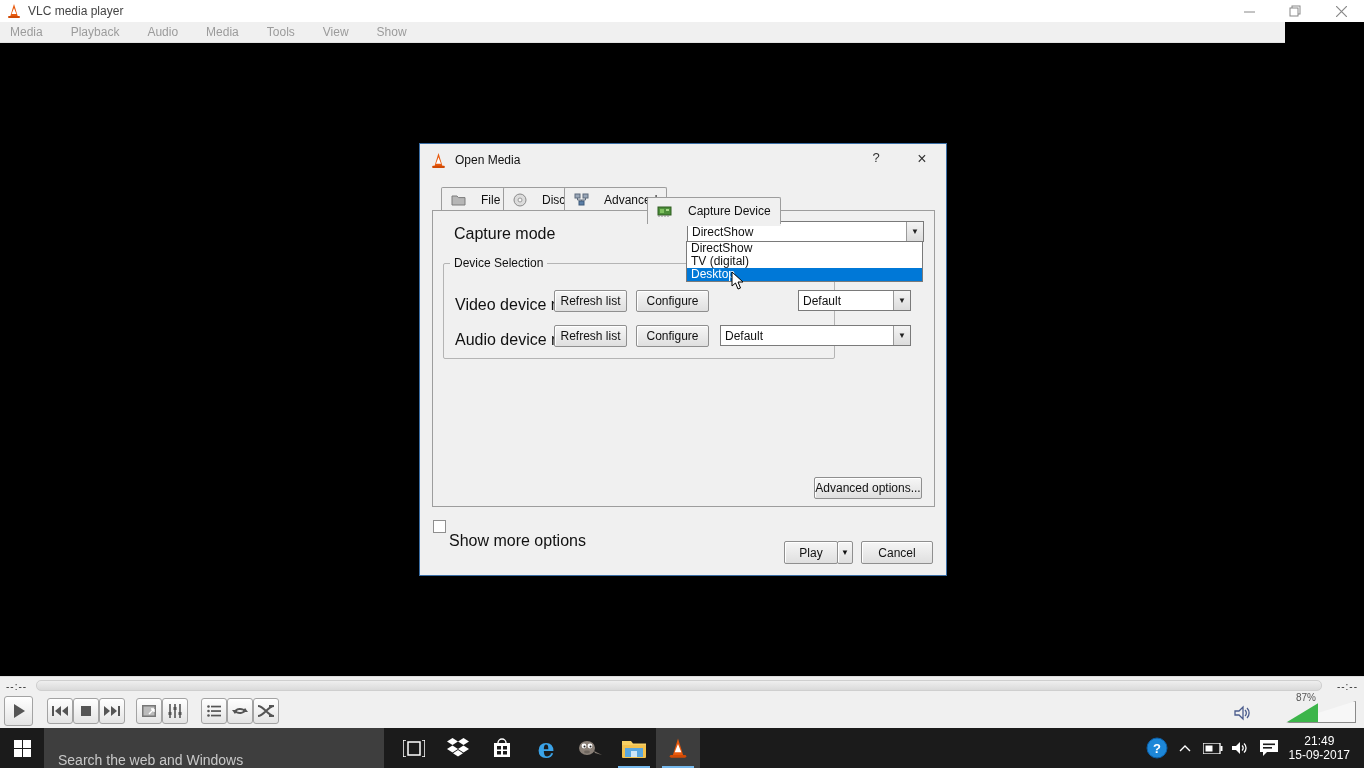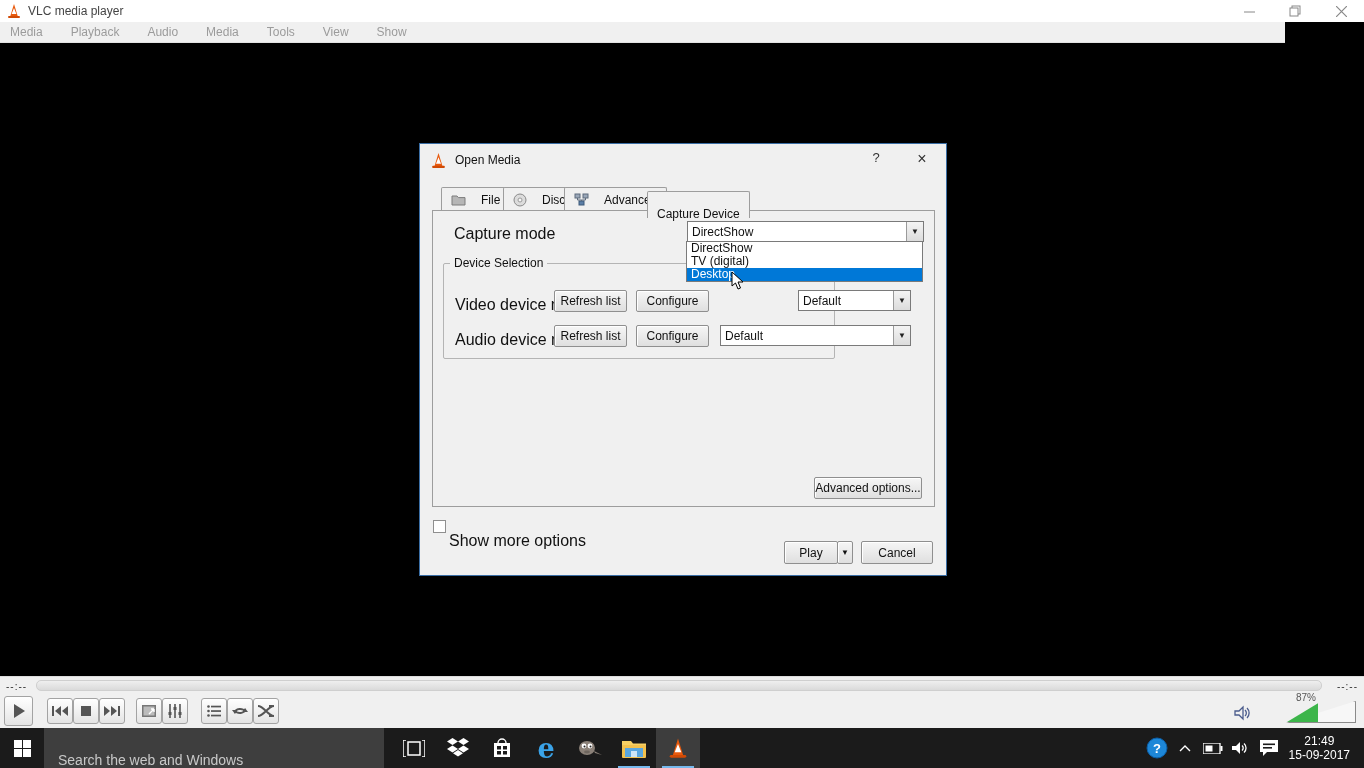--- a/index.html
+++ b/index.html
@@ -20,21 +20,21 @@
   #dialog { position:absolute; left:419px; top:143px; width:528px; height:433px;
     background:#f0f0f0; border:1px solid #3a6ea5; }
   #dlg-title { position:absolute; left:0; top:0; width:100%; height:32px; display:flex; align-items:center; }
   #dlg-title .txt { font-size:12px; color:#111; margin-left:8px; }
   .dlg-btn { position:absolute; top:6px; width:28px; height:20px; text-align:center; color:#333; font-size:13px; }
   .cone { display:inline-block; }
 
   .tab { position:absolute; top:43px; height:24px; background:#f0f0f0; border:1px solid #9d9d9d;
     border-bottom:none; border-radius:2px 2px 0 0; display:flex; align-items:center; gap:15px;
     padding:0 9px; font-size:12px; color:#111; }
-  .tab.active { top:47px; height:27px; z-index:3; box-shadow:0 2px 0 #f0f0f0;flex-direction:column; }
+  .tab.active { top:53px; height:27px; z-index:3; box-shadow:0 2px 0 #f0f0f0; }
   #tabframe { position:absolute; left:12px; top:66px; width:503px; height:297px;
     border:1px solid #9d9d9d; background:#f0f0f0; }
 
   .lbl { position:absolute; font-size:16px; color:#111; }
   .btn { position:absolute; background:linear-gradient(#f6f6f6,#dfdfdf); border:1px solid #8f8f8f;
     border-radius:2px; font-size:12px; color:#111; text-align:center; box-shadow:1px 1px 0 #fff inset; }
   .combo { position:absolute; background:#fff; border:1px solid #7a7a7a; display:flex; align-items:center; }
   .combo .val { flex:1; padding-left:4px; font-size:12px; color:#111; }
   .combo .arrowbox { width:17px; height:100%; background:linear-gradient(#f4f4f4,#dcdcdc);
     border-left:1px solid #9a9a9a; display:flex; align-items:center; justify-content:center; font-size:8px; color:#222; }

